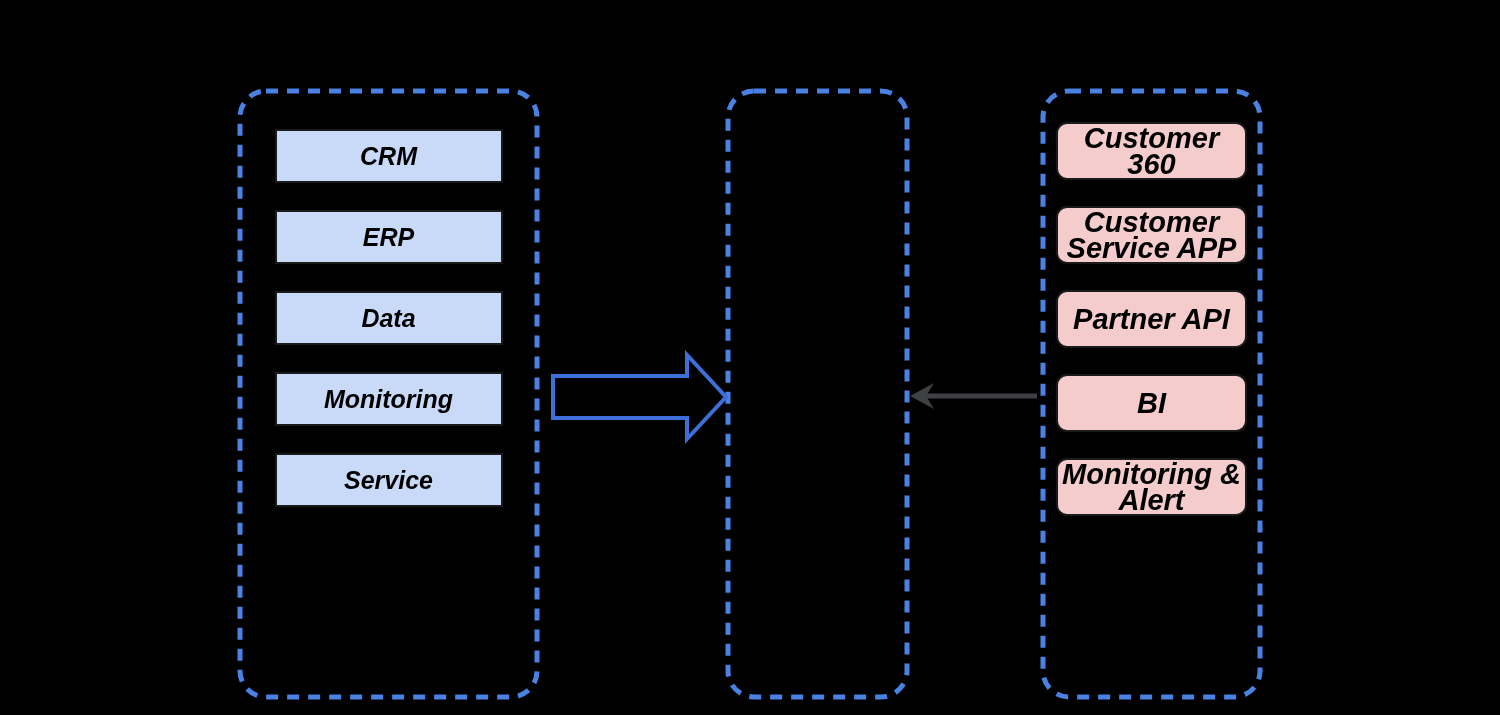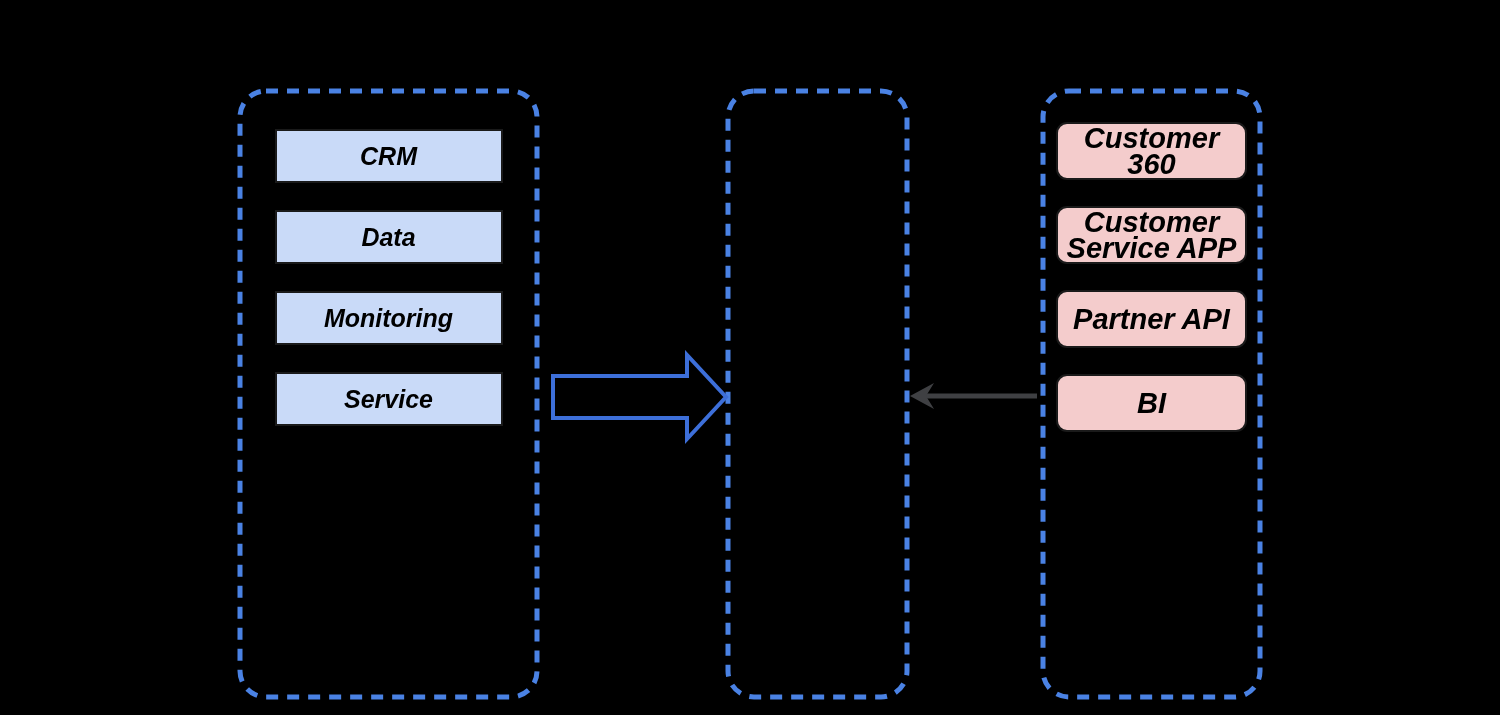--- a/index.html
+++ b/index.html
@@ -59,40 +59,43 @@
 </head>
 <body>
 
 <div class="canvas">
 
   <div class="panel panel-sources">
     <svg class="panel-outline" width="303" height="612" viewBox="0 0 303 612">
       <rect x="3" y="3" width="297" height="606" rx="26" ry="26" fill="none" stroke="#4a82e4" stroke-width="5" stroke-dasharray="12 9"></rect>
     </svg>
     <div class="box src-box">CRM</div>
+    <div class="box src-box">ERP</div>
     <div class="box src-box">Data</div>
     <div class="box src-box">Monitoring</div>
     <div class="box src-box">Service</div>
   </div>
 
   <div class="panel panel-platform">
     <svg class="panel-outline" width="185" height="612" viewBox="0 0 185 612">
       <rect x="3" y="3" width="179" height="606" rx="26" ry="26" fill="none" stroke="#4a82e4" stroke-width="5" stroke-dasharray="12 9"></rect>
     </svg>
   </div>
 
   <div class="panel panel-consumers">
     <svg class="panel-outline" width="223" height="612" viewBox="0 0 223 612">
       <rect x="3" y="3" width="217" height="606" rx="26" ry="26" fill="none" stroke="#4a82e4" stroke-width="5" stroke-dasharray="12 9"></rect>
     </svg>
     <div class="box con-box">Customer 360</div>
     <div class="box con-box">Customer
 Service APP</div>
     <div class="box con-box">Partner API</div>
     <div class="box con-box">BI</div>
+    <div class="box con-box">Monitoring &amp;
+Alert</div>
   </div>
 
   <svg class="arrow-svg arrow-blue" width="180" height="95" viewBox="0 0 180 95">
     <polygon points="3,26 137,26 137,5 176,47 137,89 137,68 3,68" fill="none" stroke="#3d6fd9" stroke-width="4" stroke-linejoin="miter"></polygon>
   </svg>
 
   <svg class="arrow-svg arrow-dark" width="137" height="32" viewBox="0 0 137 32">
     <line x1="134" y1="16" x2="22" y2="16" stroke="#3f4043" stroke-width="5"></line>
     <polygon points="7,16 31,3 23,16 31,29" fill="#3f4043"></polygon>
   </svg>

